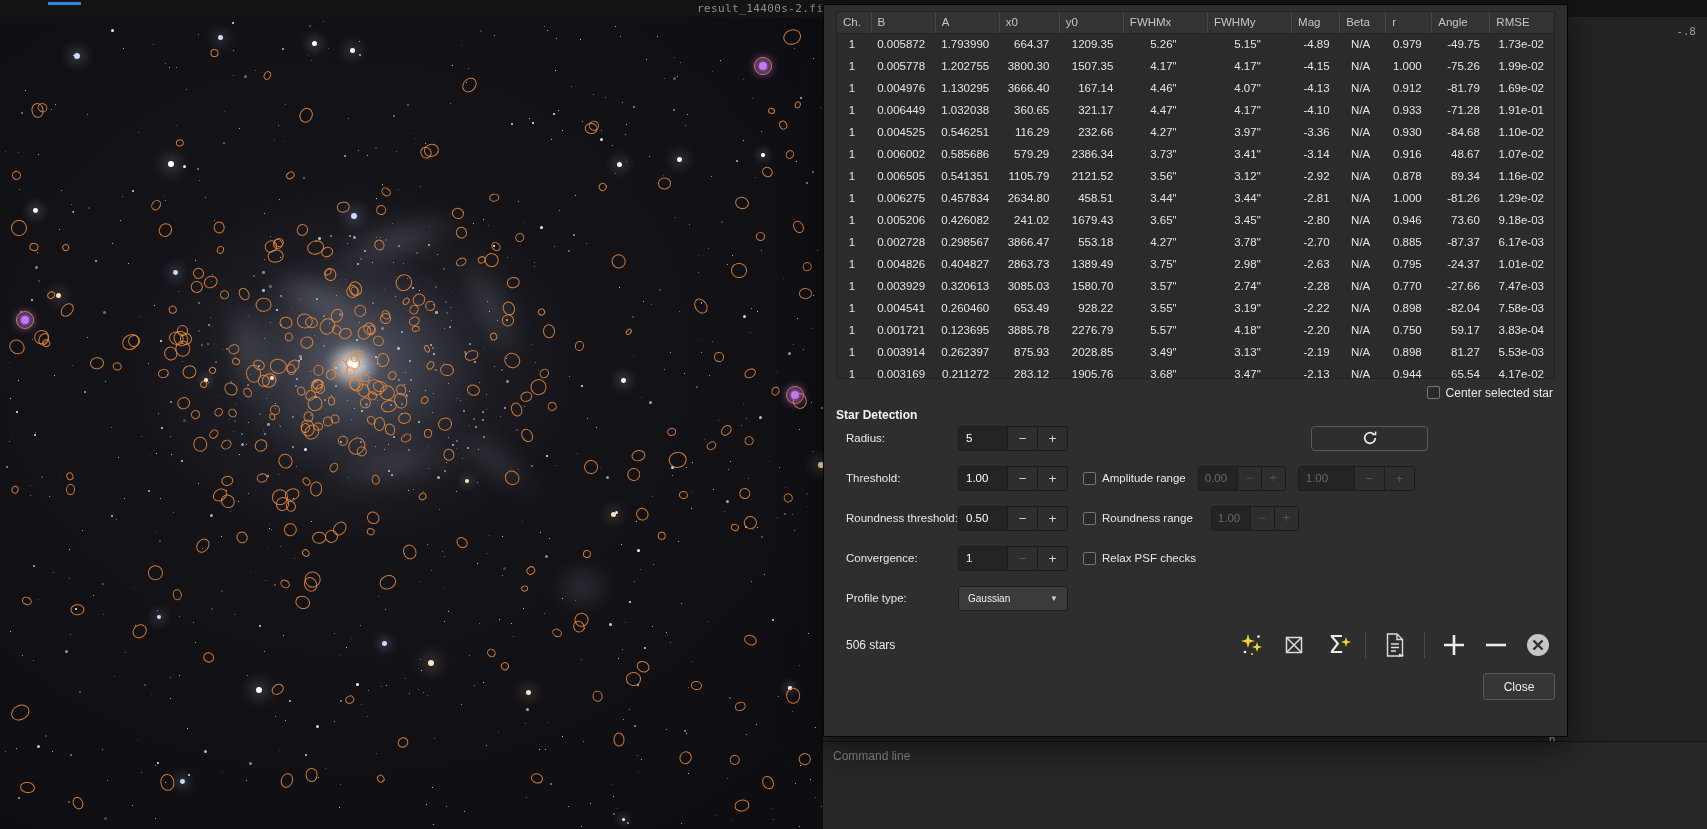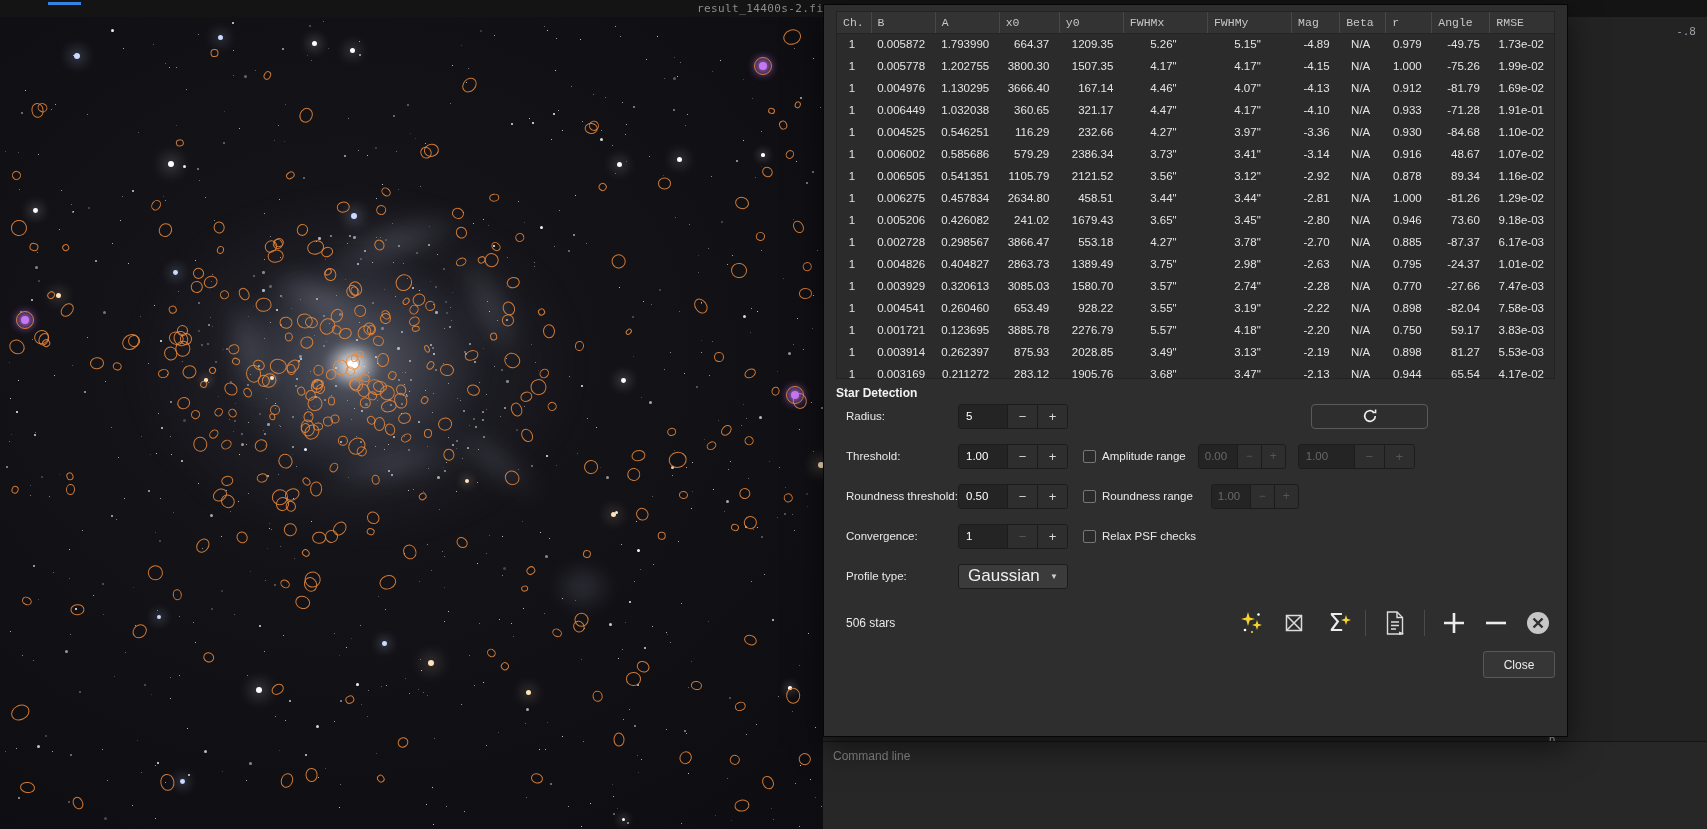--- a/index.html
+++ b/index.html
@@ -58,21 +58,21 @@
   .appicon { display: flex; }
   .title { font-size: 12px; font-weight: 700; color: #101010; }
   .x-btn { margin-left: auto; font-size: 16px; line-height: 1; color: #1a1a1a; cursor: default; }
   .dbody { flex: 1; padding: 6px 12px 0; display: flex; flex-direction: column; }
 
   
   .tablewrap { height: 368px; overflow: hidden; background: #2b2b2b; border: 1px solid #232323; }
   table { width: 100%; border-collapse: collapse; table-layout: fixed; font-size: 11.5px; color: #e4e4e4; }
   thead th { height: 21px; background: #333333; color: #c6c6c6; font-weight: 400; text-align: left;
              padding: 0 6px; border-right: 1px solid #474747; border-bottom: 1px solid #242424;
-             white-space: nowrap; overflow: hidden; font-family: Liberation Mono, monospace; }
+             white-space: nowrap; overflow: hidden; }
   thead th:last-child { border-right: none; }
   tbody td { height: 22px; padding: 0 10px 0 6px; white-space: nowrap; overflow: hidden; text-align: right; }
   tbody td:nth-child(1), tbody td:nth-child(6), tbody td:nth-child(7), tbody td:nth-child(9) { text-align: center; }
 
   
   .cs-row { display: flex; justify-content: flex-end; align-items: center; gap: 6px;
             margin: 5px 2px 0; height: 17px; font-size: 12px; color: #e8e8e8; }
   .checkbox { width: 13px; height: 13px; border: 1px solid #767676; background: #2a2a2a; border-radius: 2px; flex: 0 0 auto; }
 
   .sec-title { margin: 7px 0 2px; height: 15px; font-size: 12px; font-weight: 700; color: #f2f2f2; }
@@ -91,21 +91,21 @@
   .spin.wide .val { width: 55px; }
   .spin.dis .val { color: #686868; }
   .spin.dis .btn { color: #555555; }
   .btn.disb { color: #585858 !important; }
   .chkwrap { display: flex; align-items: center; gap: 6px; flex: 0 0 auto; }
   .chklabel { font-size: 11.5px; color: #e8e8e8; white-space: nowrap; }
   .refresh { margin-left: 243px; width: 117px; height: 25px; border: 1px solid #5a5a5a; border-radius: 4px;
              display: flex; align-items: center; justify-content: center; background: #2e2e2e; }
   .combo { display: flex; align-items: center; width: 110px; height: 25px; background: #3b3b3b;
            border: 1px solid #1c1c1c; border-radius: 3px; padding: 0 9px; gap: 8px; }
-  .combo .cv { flex: 1; font-size: 17px; color: #f0f0f0; }
+  .combo .cv { flex: 1; font-size: 10px; color: #f0f0f0; }
   .combo .arr { font-size: 8px; color: #d0d0d0; }
 
   
   .toolrow { display: flex; align-items: center; margin: 0 0 0 10px; height: 40px; }
   .status { font-size: 12px; color: #e8e8e8; }
   .tools { margin-left: auto; display: flex; align-items: center; gap: 8px; }
   .tool { width: 34px; height: 34px; display: flex; align-items: center; justify-content: center; border-radius: 3px; position: relative; }
   .tool svg { display: block; }
   .tsep { width: 1px; height: 26px; background: #4a4a4a; margin: 0 4px; }
   .sigma-glyph { font-size: 24px; color: #ececec; line-height: 1; font-family: "DejaVu Sans", sans-serif; }
@@ -1465,21 +1465,21 @@
                 <td>0.001721</td>
                 <td>0.123695</td>
                 <td>3885.78</td>
                 <td>2276.79</td>
                 <td>5.57"</td>
                 <td>4.18"</td>
                 <td>-2.20</td>
                 <td>N/A</td>
                 <td>0.750</td>
                 <td>59.17</td>
-                <td>3.83e-03</td>
+                <td>3.83e-04</td>
               </tr>
               <tr>
                 <td>1</td>
                 <td>0.003914</td>
                 <td>0.262397</td>
                 <td>875.93</td>
                 <td>2028.85</td>
                 <td>3.49"</td>
                 <td>3.13"</td>
                 <td>-2.19</td>
@@ -1499,20 +1499,24 @@
                 <td>-2.13</td>
                 <td>N/A</td>
                 <td>0.944</td>
                 <td>65.54</td>
                 <td>4.17e-02</td>
               </tr>
             </tbody>
         </table>
       </div>
 
+      <div class="cs-row">
+        <span class="checkbox"></span>
+        <span>Center selected star</span>
+      </div>
 
       <div class="sec-title">Star Detection</div>
 
       <div class="frow">
         <span class="flabel">Radius:</span>
         <div class="spin">
           <span class="val">5</span>
           <span class="btn">−</span>
           <span class="btn">+</span>
         </div>

